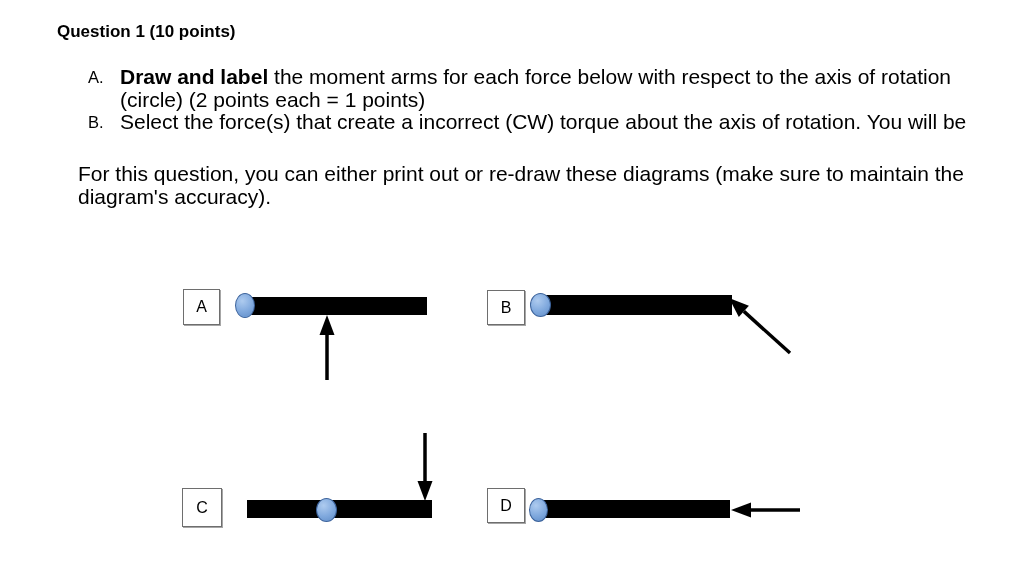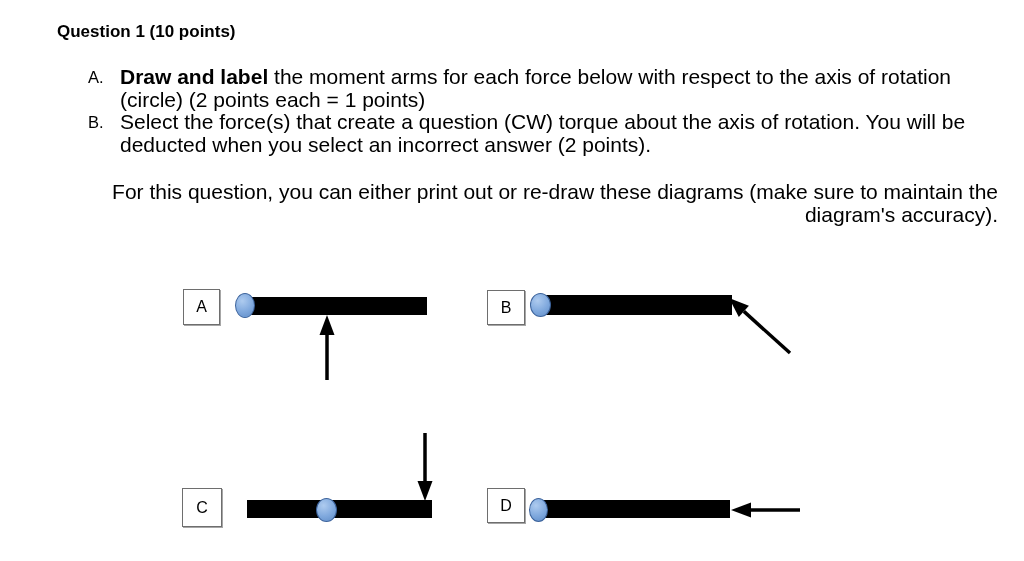--- a/index.html
+++ b/index.html
@@ -11,21 +11,21 @@
   .title {
     position:absolute; left:57px; top:22px; margin:0;
     font-size:17px; font-weight:bold; white-space:nowrap;
   }
   .qlist { position:absolute; left:88px; top:66px; width:880px; }
   .qitem { display:flex; }
   .marker { flex:0 0 32px; font-size:16.5px; line-height:22.5px; }
   .qbody  { flex:1; }
   .line   { font-size:21px; line-height:22.5px; white-space:nowrap; }
   .note {
-    position:absolute; left:78px; top:181px; width:920px; text-align:right;
+    position:absolute; left:78px; top:163px; width:920px; text-align:left;
   }
   
   .dg-box {
     position:absolute; box-sizing:border-box; background:#fff;
     border:1px solid var(--box_border,#6e6e6e);
     box-shadow:1px 1px 0 rgba(0,0,0,0.35);
     display:flex; align-items:center; justify-content:center;
     font-size:16px; color:#000;
   }
   .beam { position:absolute; background:var(--beam,#000); }
@@ -53,22 +53,21 @@
     <div class="qitem">
       <span class="marker">A.</span>
       <div class="qbody">
         <div class="line"><b>Draw and label</b><span> the moment arms for each force below with respect to the axis of rotation</span></div>
         <div class="line">(circle) (2 points each = 1 points)</div>
       </div>
     </div>
     <div class="qitem">
       <span class="marker">B.</span>
       <div class="qbody">
-        <div class="line">Select the force(s) that create a question (CW) torque about the axis of rotation. You will be</div>
-        <div class="line">deducted when you select an incorrect answer (2 points).</div>
+        <div class="line">Select the force(s) that create a incorrect (CW) torque about the axis of rotation. You will be</div>
       </div>
     </div>
   </div>
 
   <div class="note">
     <div class="line">For this question, you can either print out or re-draw these diagrams (make sure to maintain the</div>
     <div class="line">diagram's accuracy).</div>
   </div>
 
   <div class="dg-box" style="left:183px;top:289px;width:37px;height:36px;">

